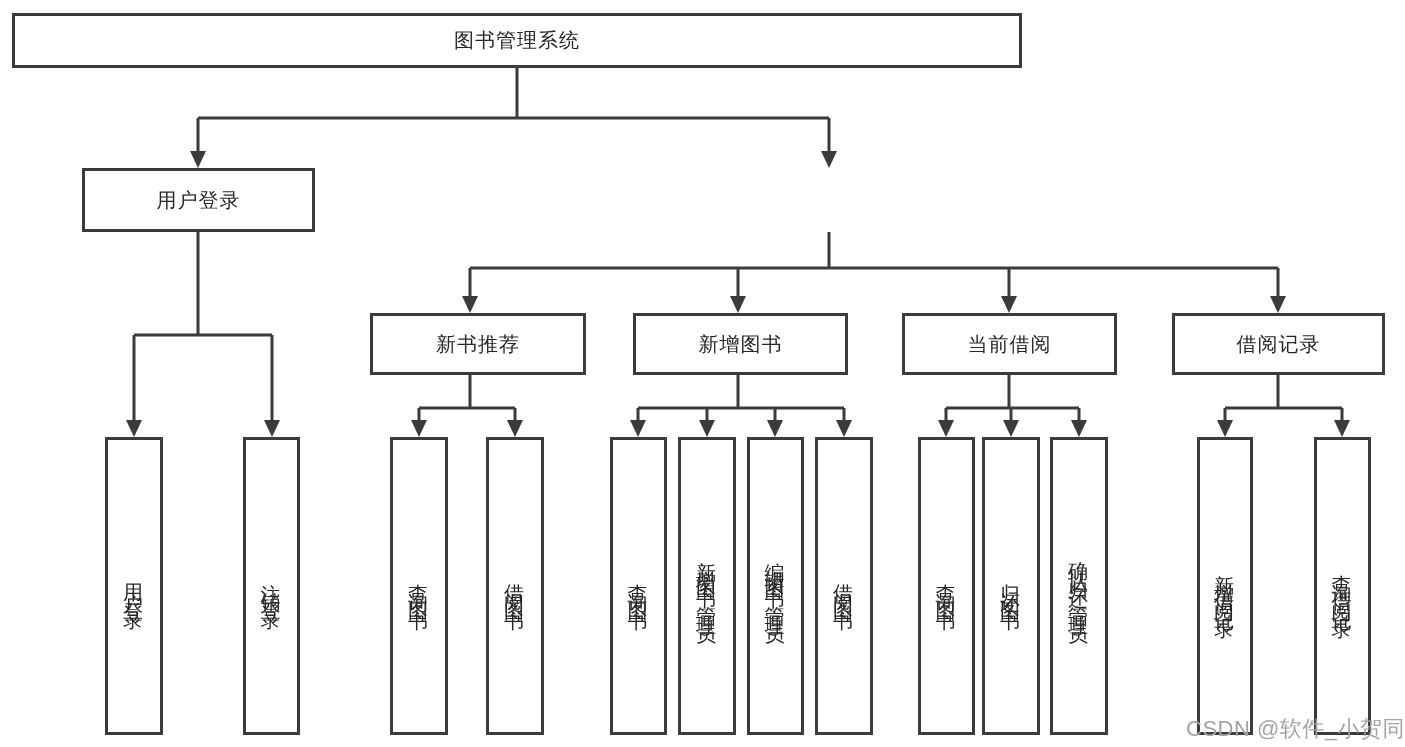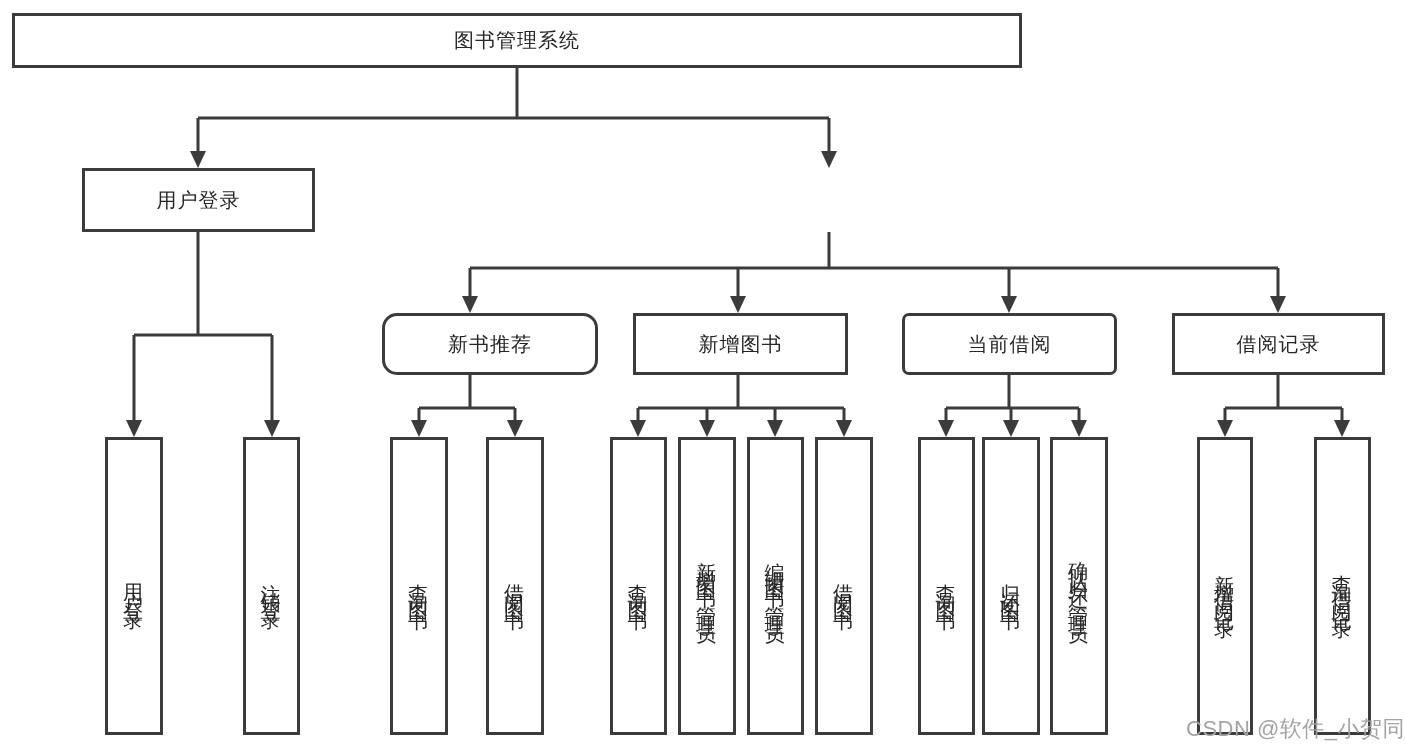--- a/index.html
+++ b/index.html
@@ -56,23 +56,23 @@
     writing-mode: vertical-rl;
     text-orientation: mixed;
     letter-spacing: 9px;
     font-size: 20px;
     white-space: nowrap;
   }
   
   .n-root { left: 12px;  top: 13px;  width: 1010px; height: 55px; }
   .n-1a   { left: 82px;  top: 168px; width: 233px;  height: 64px; }
   .n-1b   { left: 712px; top: 168px; width: 235px;  height: 64px; }
-  .n-2a   { left: 382px; top: 313px; width: 216px;  height: 62px; border-radius: 15px; }
+  .n-2a   { left: 370px; top: 313px; width: 216px;  height: 62px; }
   .n-2b   { left: 633px; top: 313px; width: 215px;  height: 62px; }
-  .n-2c   { left: 902px; top: 313px; width: 215px;  height: 62px; border-radius: 7px; }
+  .n-2c   { left: 902px; top: 313px; width: 215px;  height: 62px; }
   .n-2d   { left: 1172px;top: 313px; width: 213px;  height: 62px; }
   
   .leaf { top: 437px; height: 298px; }
   .lf0  { left: 105px;  width: 58px; }
   .lf1  { left: 243px;  width: 57px; }
   .lf2  { left: 390px;  width: 58px; }
   .lf3  { left: 486px;  width: 58px; }
   .lf4  { left: 610px;  width: 57px; }
   .lf5  { left: 678px;  width: 58px; }
   .lf6  { left: 747px;  width: 57px; }

